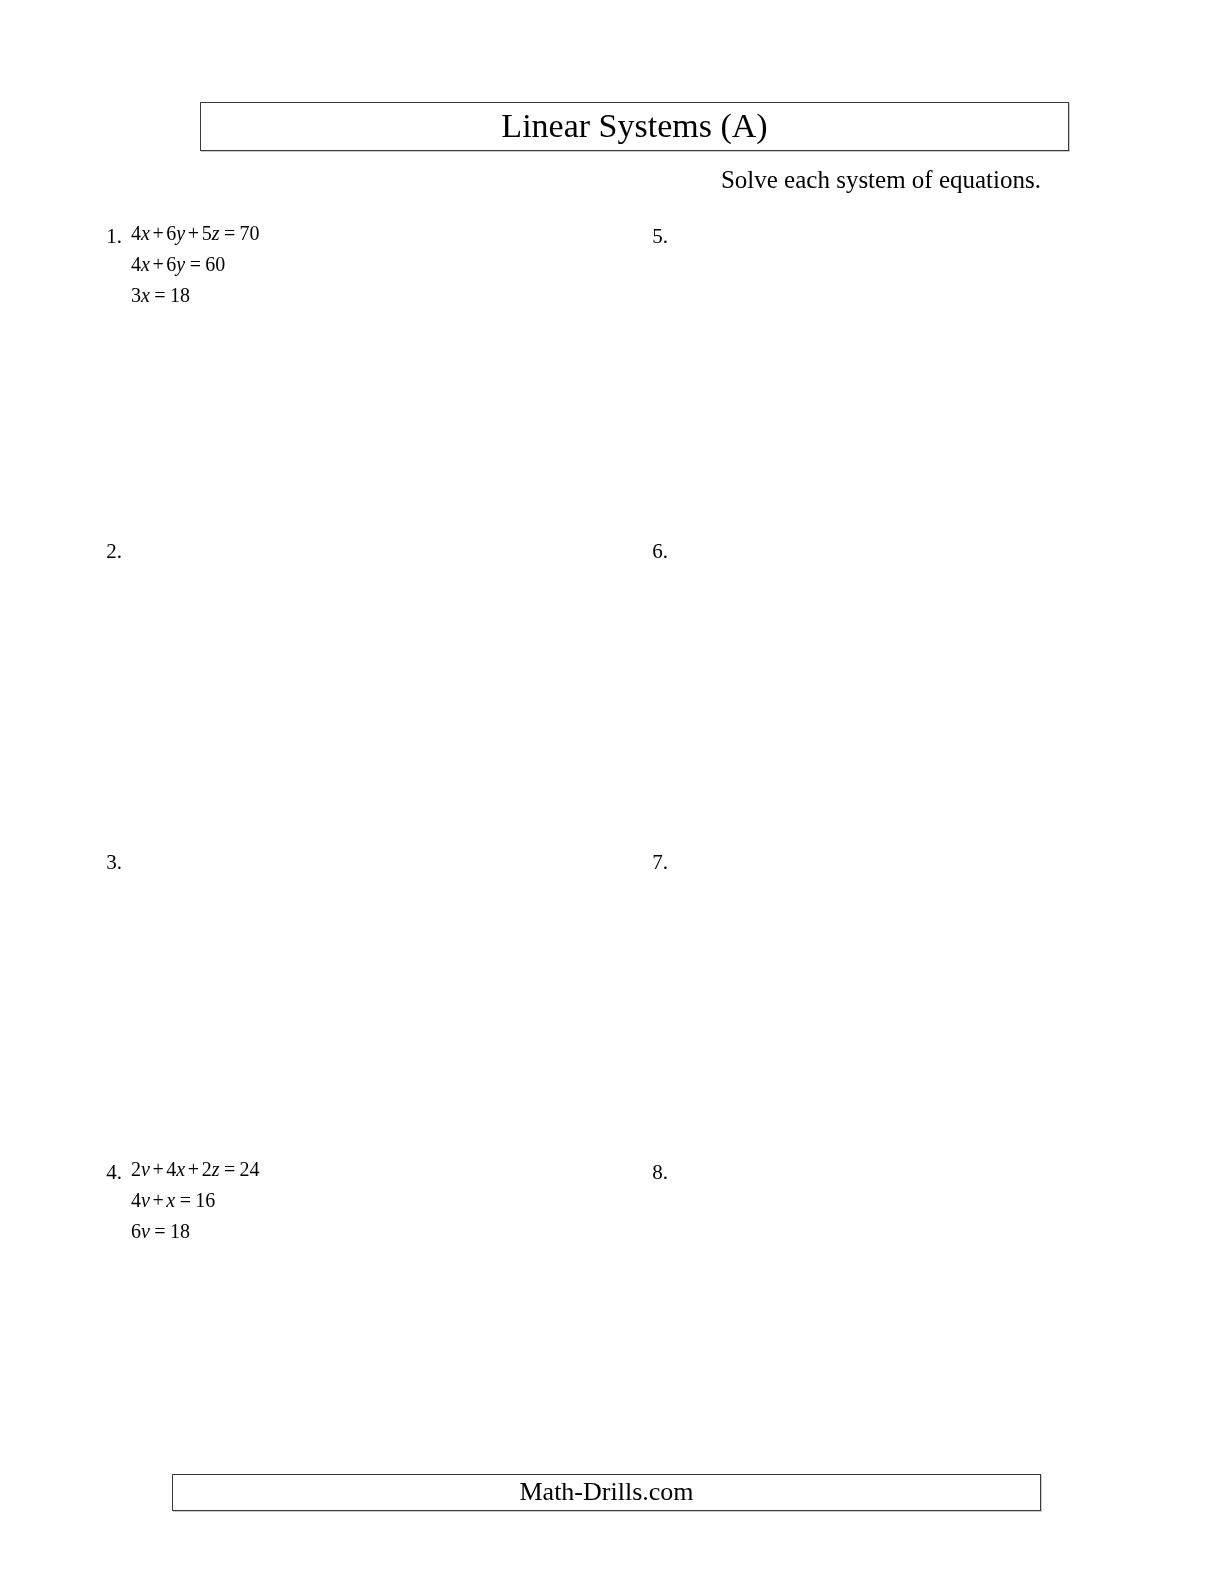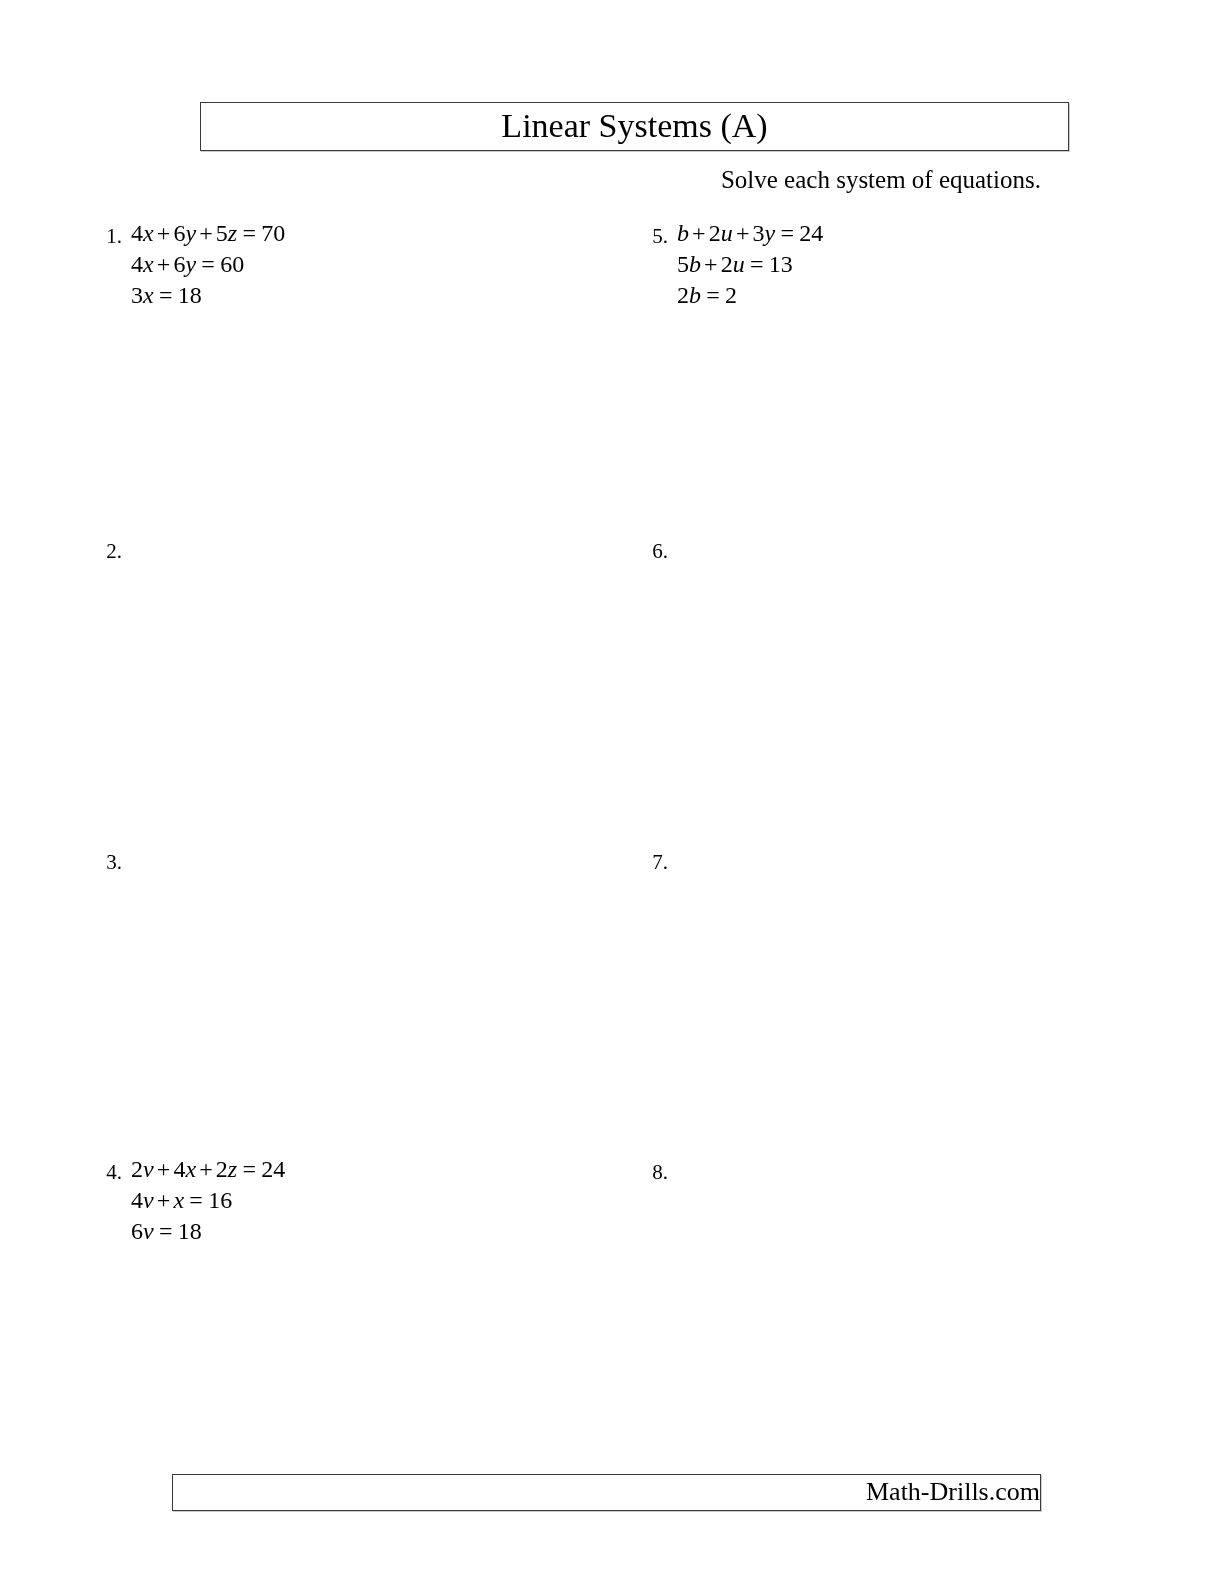--- a/index.html
+++ b/index.html
@@ -47,36 +47,36 @@
   .problem.r4 { top: 1154px; }
   .problem-number {
     font-size: 21px;
     line-height: 31px;
     padding-top: 3px;
     min-width: 22px;
     margin-right: 9px;
     text-align: right;
   }
   .equation {
-    font-size: 24px;
+    font-size: 20px;
     line-height: 31px;
     white-space: nowrap;
   }
   .equation .var { font-style: italic; }
   .equation .plus { margin: 0 0.13em; }
   .equation .eq { margin: 0 0.22em; }
   .footer-box {
     position: absolute;
     left: 172px;
     top: 1474px;
     width: 869px;
     height: 37px;
     border: 1.5px solid #3a3a3a;
     box-shadow: 1px 1px 0 #cccccc;
-    text-align: right;
+    text-align: center;
     line-height: 34px;
     font-size: 26px;
   }
 </style>
 </head>
 <body>
 
 <div class="page">
 
   <div class="title-box">
@@ -89,25 +89,20 @@
     <div class="problem-number">1.</div>
     <div>
       <div class="equation">4<span class="var">x</span><span class="plus">+</span>6<span class="var">y</span><span class="plus">+</span>5<span class="var">z</span><span class="eq">=</span>70</div>
       <div class="equation">4<span class="var">x</span><span class="plus">+</span>6<span class="var">y</span><span class="eq">=</span>60</div>
       <div class="equation">3<span class="var">x</span><span class="eq">=</span>18</div>
     </div>
   </div>
 
   <div class="problem c2 r1">
     <div class="problem-number">5.</div>
-    <div>
-      <div class="equation"><span class="var">b</span><span class="plus">+</span>2<span class="var">u</span><span class="plus">+</span>3<span class="var">y</span><span class="eq">=</span>24</div>
-      <div class="equation">5<span class="var">b</span><span class="plus">+</span>2<span class="var">u</span><span class="eq">=</span>13</div>
-      <div class="equation">2<span class="var">b</span><span class="eq">=</span>2</div>
-    </div>
   </div>
 
   <div class="problem c1 r2">
     <div class="problem-number">2.</div>
   </div>
 
   <div class="problem c2 r2">
     <div class="problem-number">6.</div>
   </div>
 

